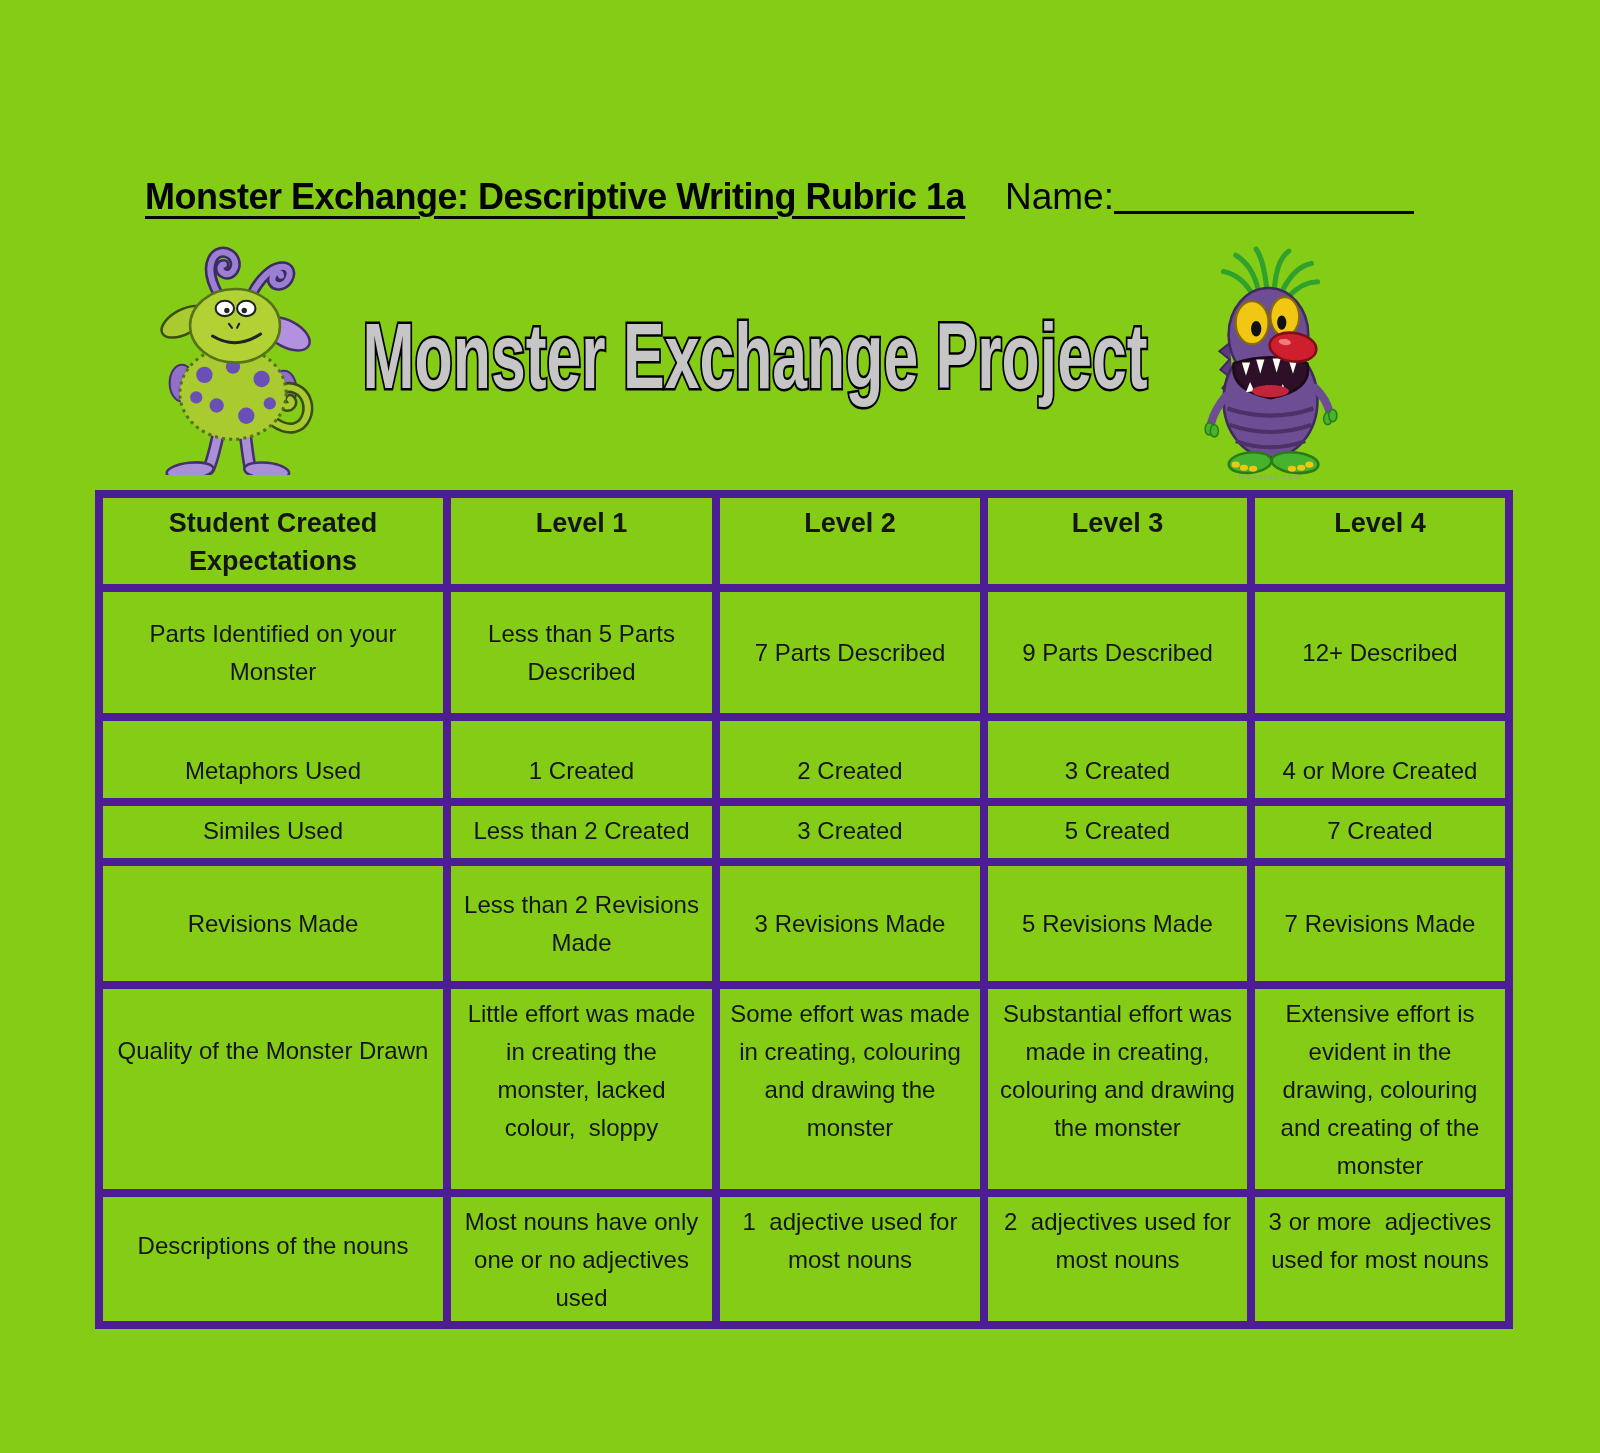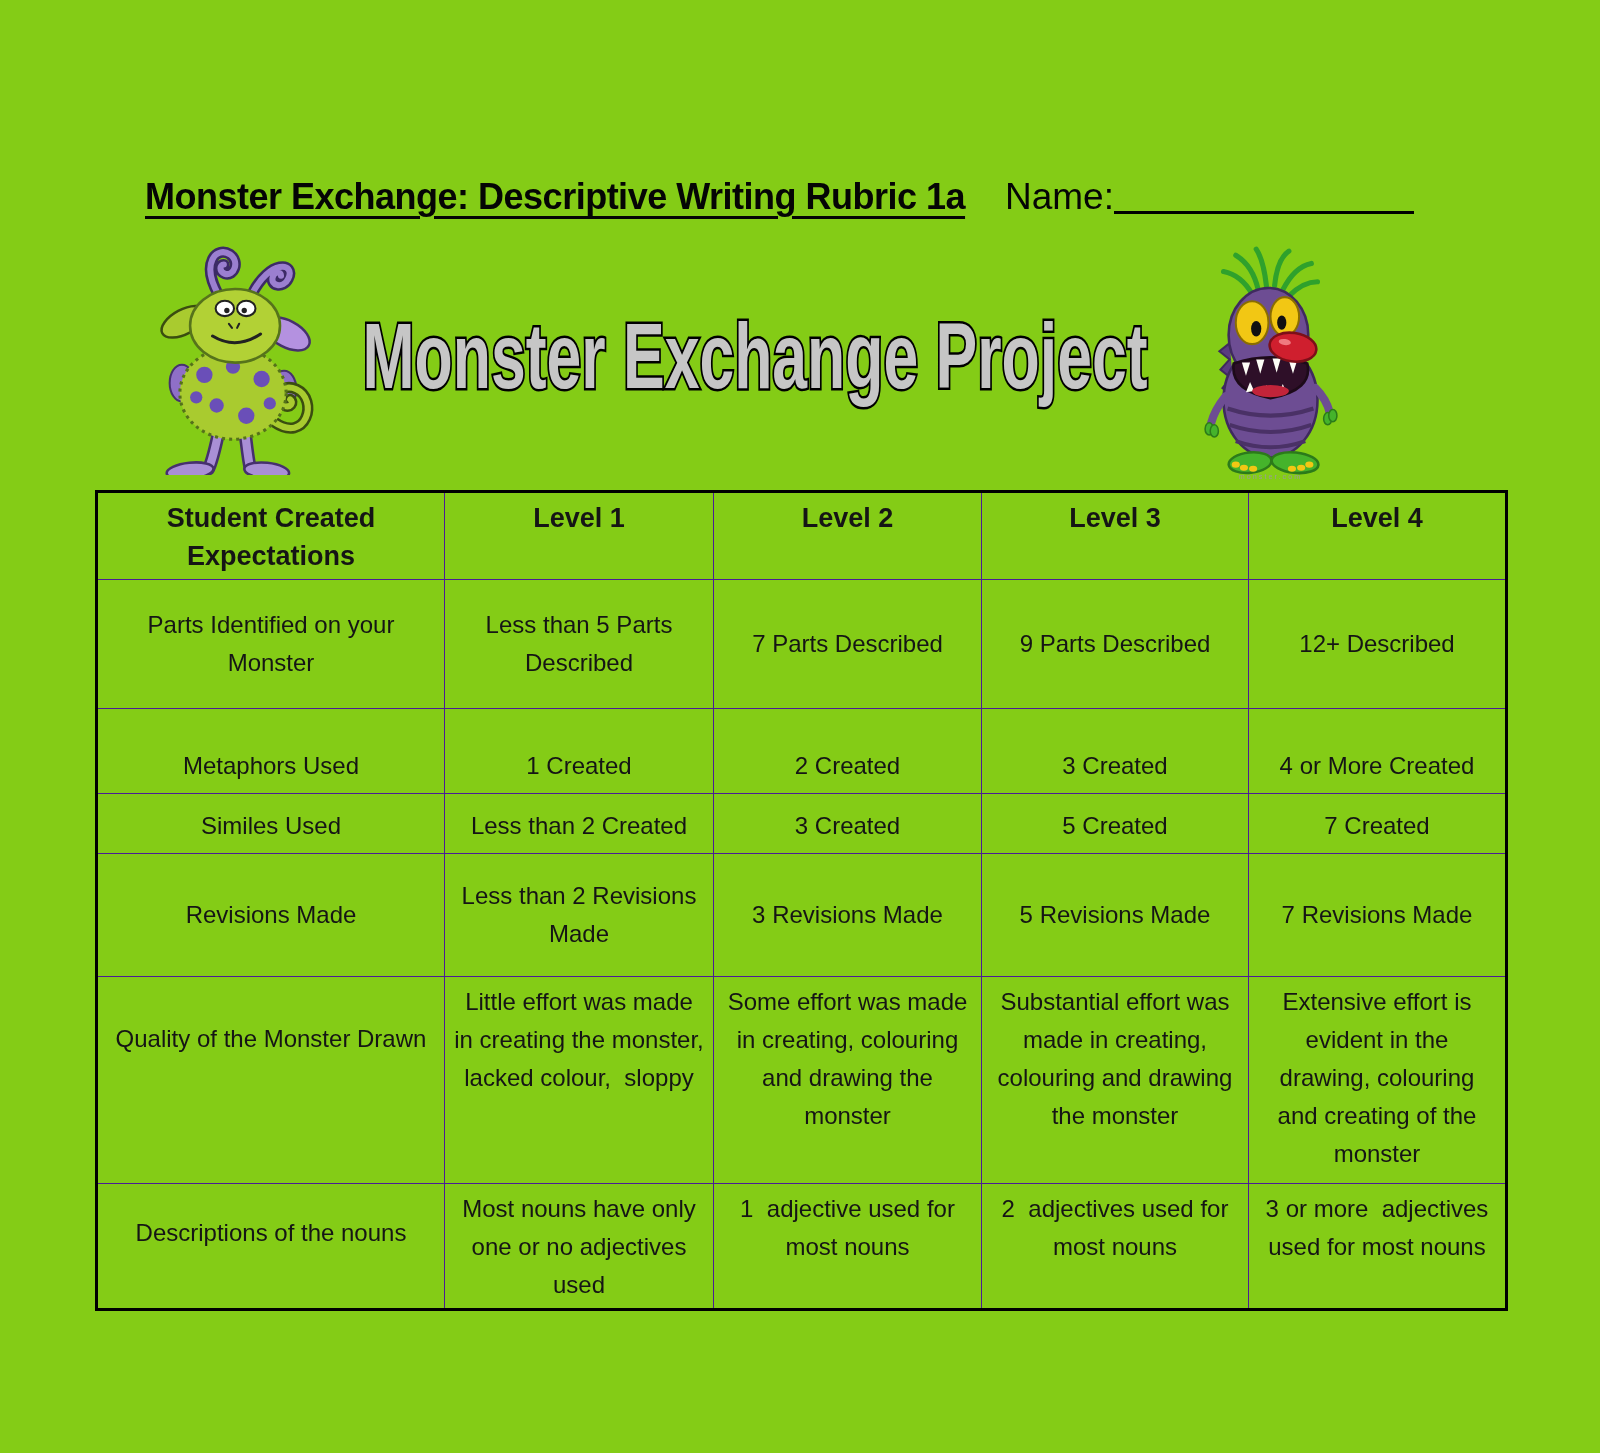--- a/index.html
+++ b/index.html
@@ -20,21 +20,21 @@
   .banner{position:absolute;left:350px;top:305px;}
   .monster-left{position:absolute;left:128px;top:240px;}
   .monster-right{position:absolute;left:1198px;top:245px;}
   
   table.rubric{
     position:absolute;left:95px;top:490px;width:1410px;
     border-collapse:collapse;table-layout:fixed;
     border:3px solid #000;
   }
   table.rubric th,table.rubric td{
-    border:1px solid #4c1d95;
+    border:8px solid #4c1d95;
     text-align:center;
     font-size:24px;line-height:38px;color:#151515;
     padding:4px 8px;white-space:pre-wrap;overflow:hidden;
   }
   table.rubric th{font-size:27px;font-weight:bold;line-height:38px;vertical-align:top;padding-top:6px;}
   tr.r1 td{vertical-align:middle;}
   tr.r2 td,tr.r3 td{vertical-align:bottom;padding-bottom:8px;border-radius:23px;}
   tr.r4 td{vertical-align:middle;}
   tr.r5 td,tr.r6 td{vertical-align:top;padding-top:6px;}
   tr.r5 td.exp{padding-top:43px;}

